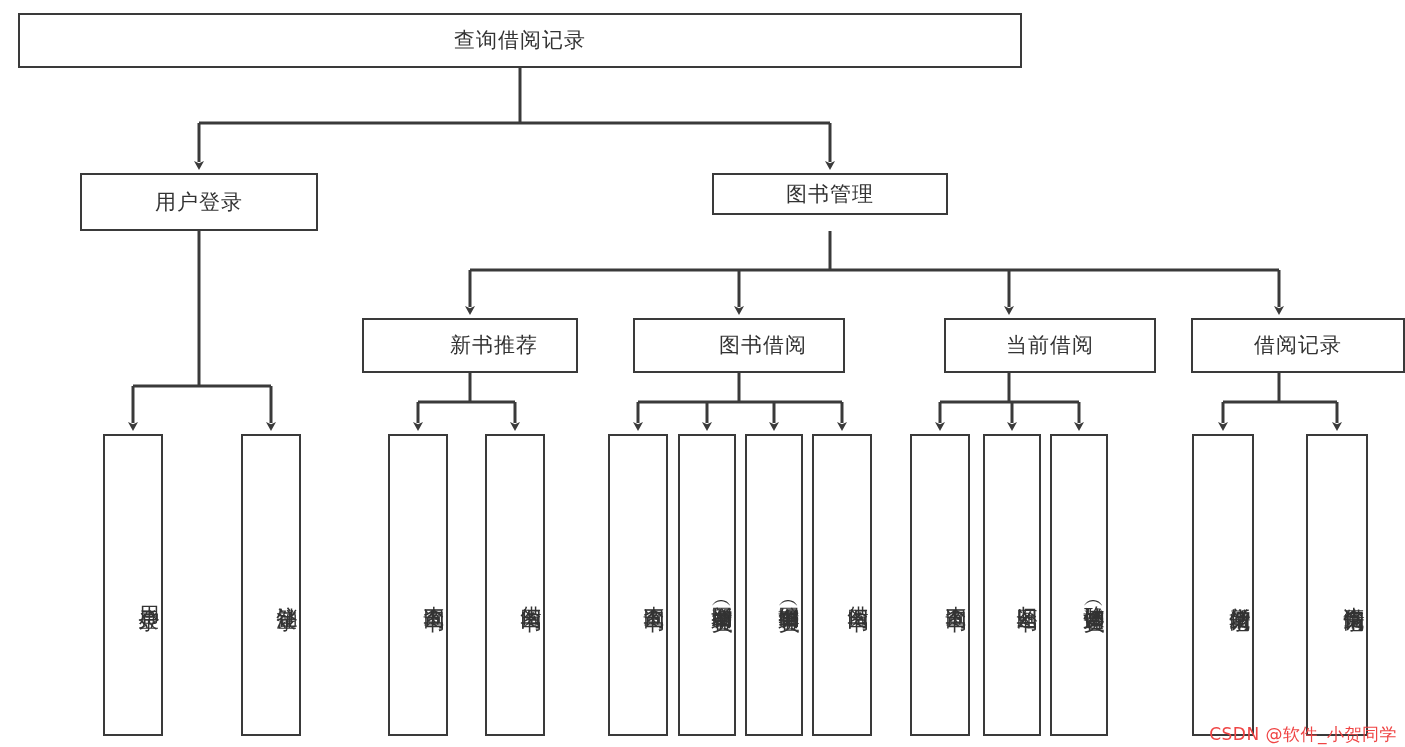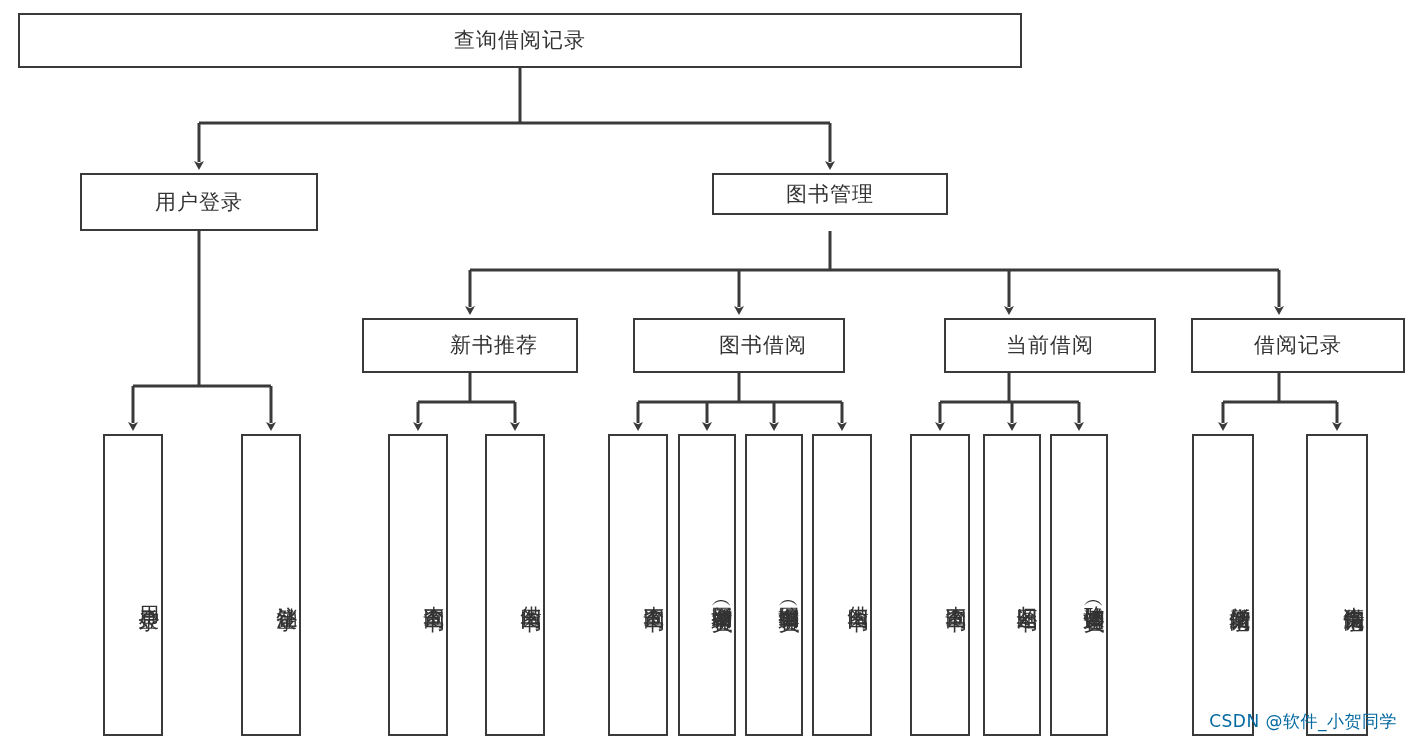--- a/index.html
+++ b/index.html
@@ -58,23 +58,23 @@
     text-orientation: upright;
     letter-spacing: 2px;
     white-space: nowrap;
   }
   .node.v.tall .lbl {
     letter-spacing: 1px;
   }
   #watermark {
     position: absolute;
     right: 8px;
-    bottom: 14px;
+    bottom: 1px;
     font-size: 17px;
-    color: #0369a1;
+    color: #ef4444;
     letter-spacing: 0.5px;
     white-space: nowrap;
     font-family: "DejaVu Sans", "Liberation Sans", sans-serif;
   }
 </style>
 </head>
 <body>
 
 <div id="canvas">
   <svg id="edges" viewBox="0 0 1405 747" xmlns="http://www.w3.org/2000/svg">

